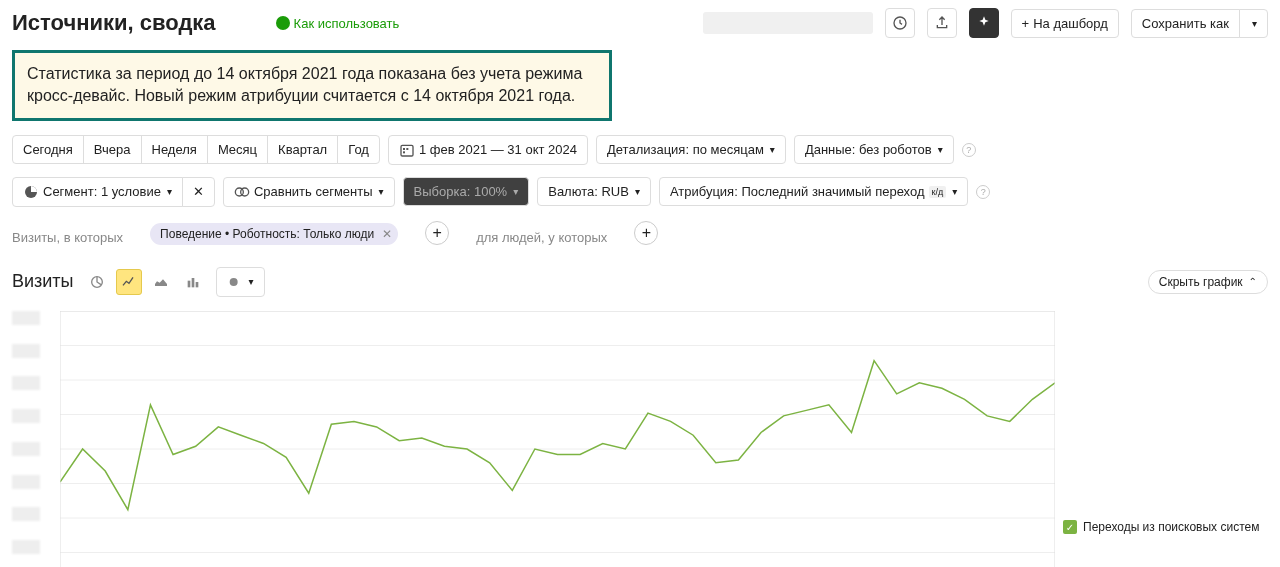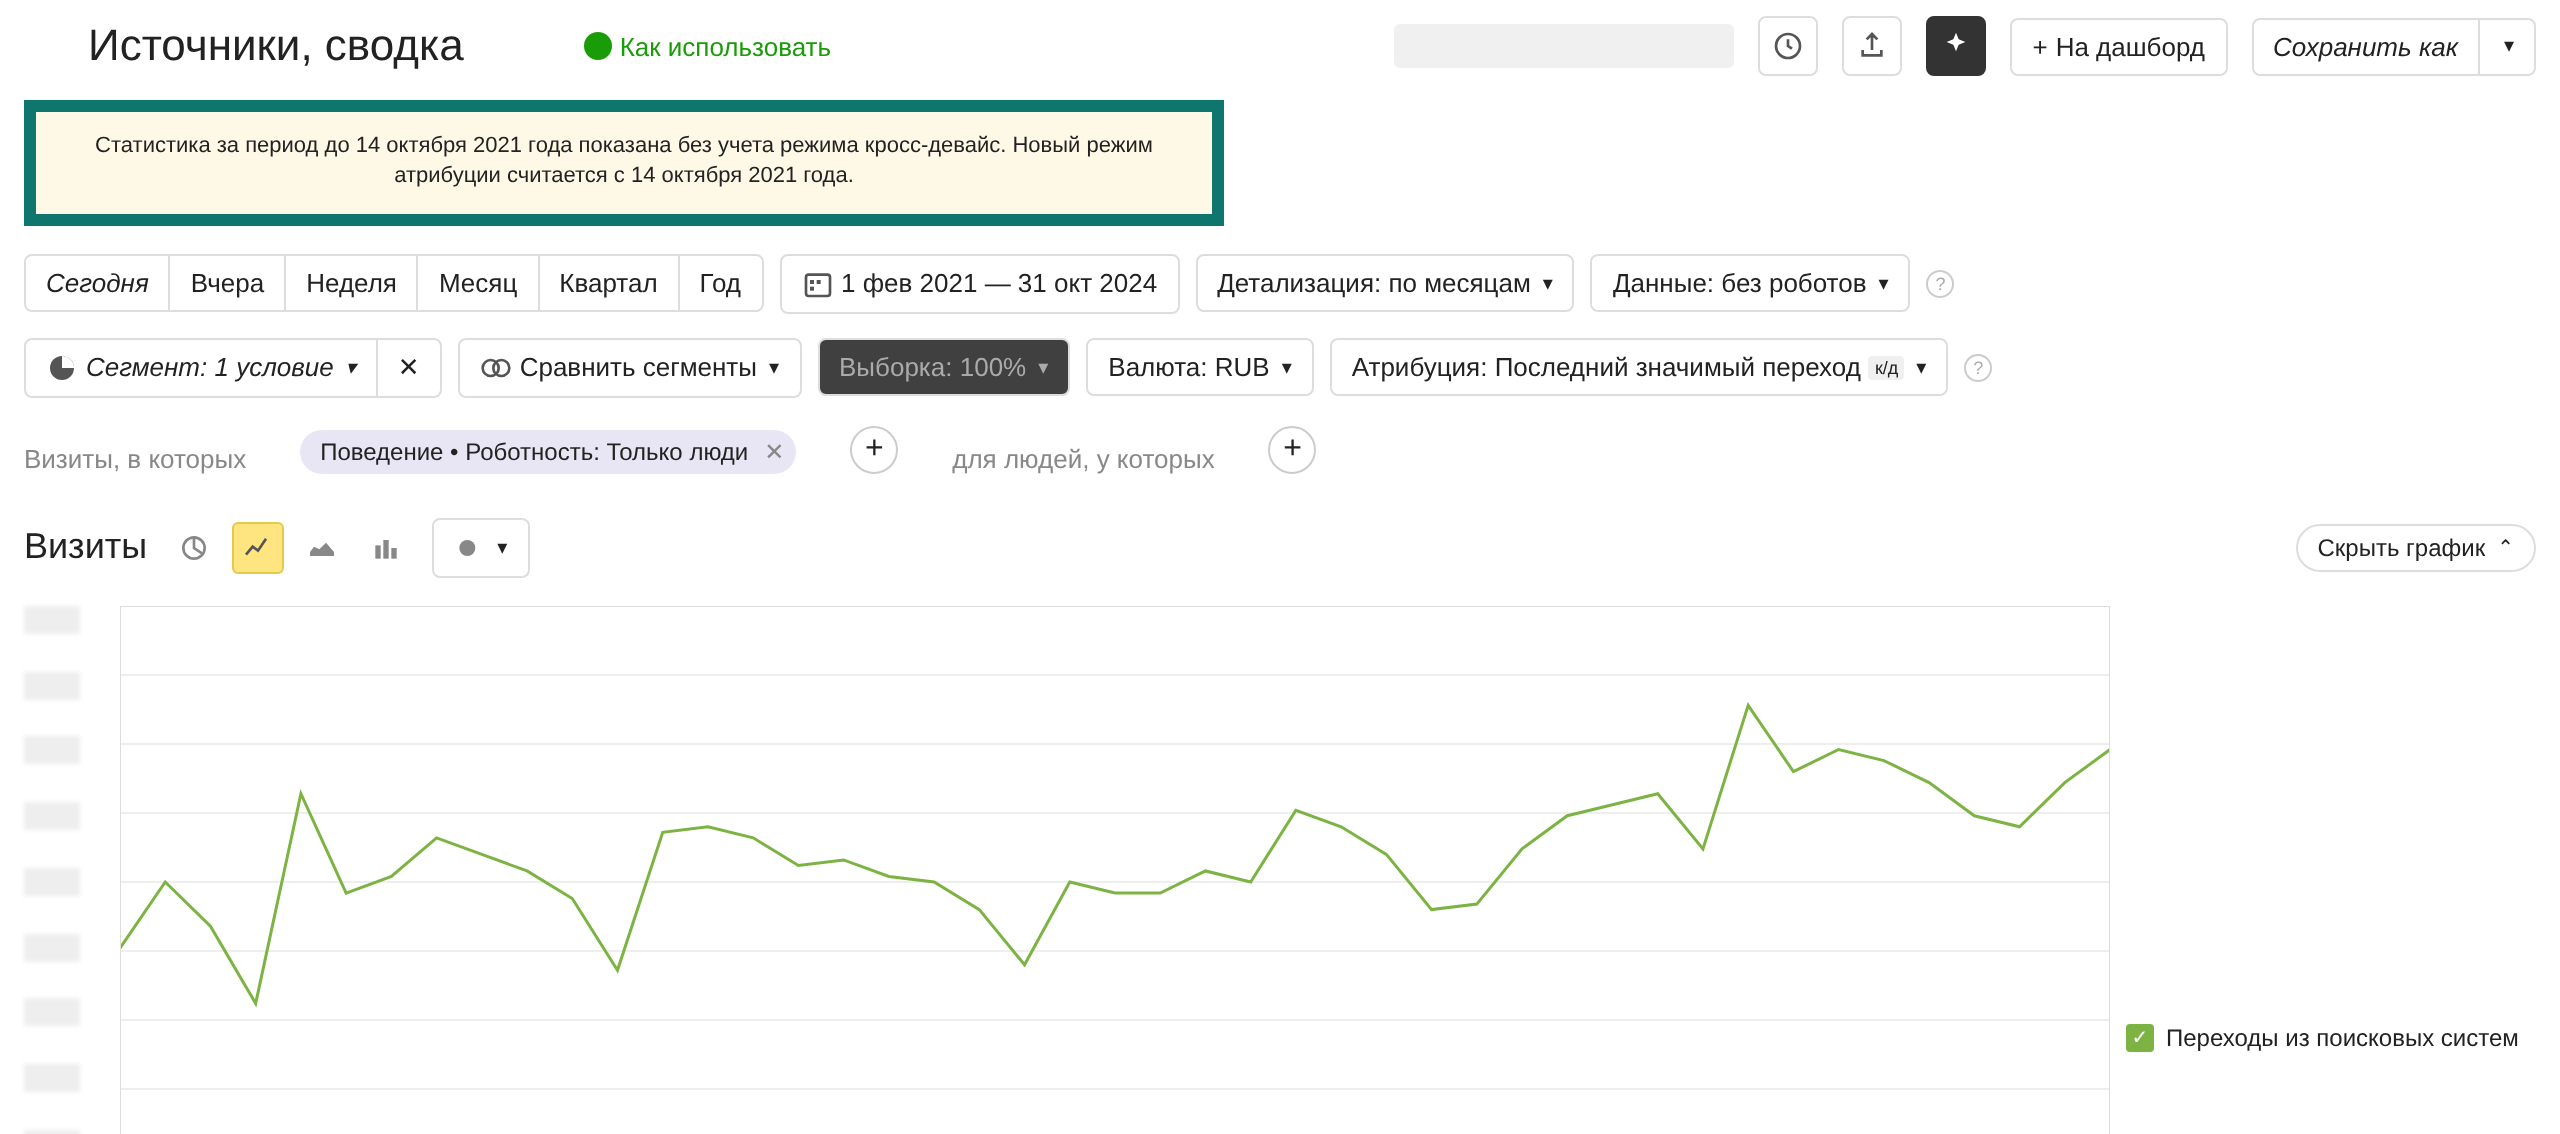--- a/index.html
+++ b/index.html
@@ -1,30 +1,30 @@
 <!DOCTYPE html>
 <html><head>
 <meta charset="utf-8">
 <style>
 * { box-sizing: border-box; margin: 0; padding: 0; }
 body { font-family: Arial, sans-serif; font-size: 13px; color: #222; background: #fff; }
 .header { display: flex; align-items: center; padding: 8px 12px; gap: 12px; }
-.title { font-size: 22px; font-weight: 400; margin-left: 32px; }
+.title { font-size: 22px; font-weight: 700; }
 .help-link { color: #1a9c08; font-size: 13px; display: flex; align-items: center; gap: 4px; padding-left: 48px; }
 .help-link::before { content: ""; width: 14px; height: 14px; border-radius: 50%; background: #1a9c08; display: inline-block; }
 .spacer { flex: 1; }
 .placeholder { width: 170px; height: 22px; background: #f0f0f0; border-radius: 3px; }
 .icon-btn { width: 30px; height: 30px; border: 1px solid #ddd; border-radius: 4px; display: flex; align-items: center; justify-content: center; cursor: pointer; background: #fff; }
 .icon-btn.dark { background: #333; color: #fff; border-color: #333; }
 .btn { padding: 6px 10px; border: 1px solid #ddd; border-radius: 4px; background: #fff; cursor: pointer; font-size: 13px; display: flex; align-items: center; gap: 4px; }
-.notice { margin: 4px 12px 8px; padding: 10px 12px; background: #fef9e7; border: 6px solid #0f766e; font-size: 11px; line-height: 1.4; max-width: 600px; text-align: center; }
+.notice { margin: 4px 12px 8px; padding: 10px 12px; background: #fef9e7; border: 3px solid #0f766e; font-size: 16px; line-height: 1.4; max-width: 600px; }
 .toolbar { display: flex; align-items: center; padding: 6px 12px; gap: 8px; flex-wrap: wrap; }
 .btngroup { display: flex; }
 .btngroup .btn { border-radius: 0; margin-left: -1px; }
-.btngroup .btn:first-child { border-radius: 4px 0 0 4px; margin-left: 0; font-style: italic; }
+.btngroup .btn:first-child { border-radius: 4px 0 0 4px; margin-left: 0; }
 .btngroup .btn:last-child { border-radius: 0 4px 4px 0; }
 .btn.disabled { color: #aaa; background: #404040; }
 .chevron { font-size: 10px; margin-left: 2px; }
 .segment-row { display: flex; align-items: flex-end; gap: 27px; padding: 8px 12px 16px; font-size: 13px; flex-wrap: wrap; }
 .seg-label { color: #888; }
 .chip { background: #e8e6f5; border-radius: 12px; padding: 4px 24px 4px 10px; font-size: 12px; position: relative; }
 .chip-x { position: absolute; right: 6px; top: 4px; color: #888; cursor: pointer; }
 .circ-btn { width: 24px; height: 24px; border: 1px solid #ccc; border-radius: 50%; display: flex; align-items: center; justify-content: center; cursor: pointer; font-size: 16px; }
 .viz-row { display: flex; align-items: center; padding: 6px 12px; gap: 10px; }
 .viz-title { font-size: 18px; font-weight: 400; }

